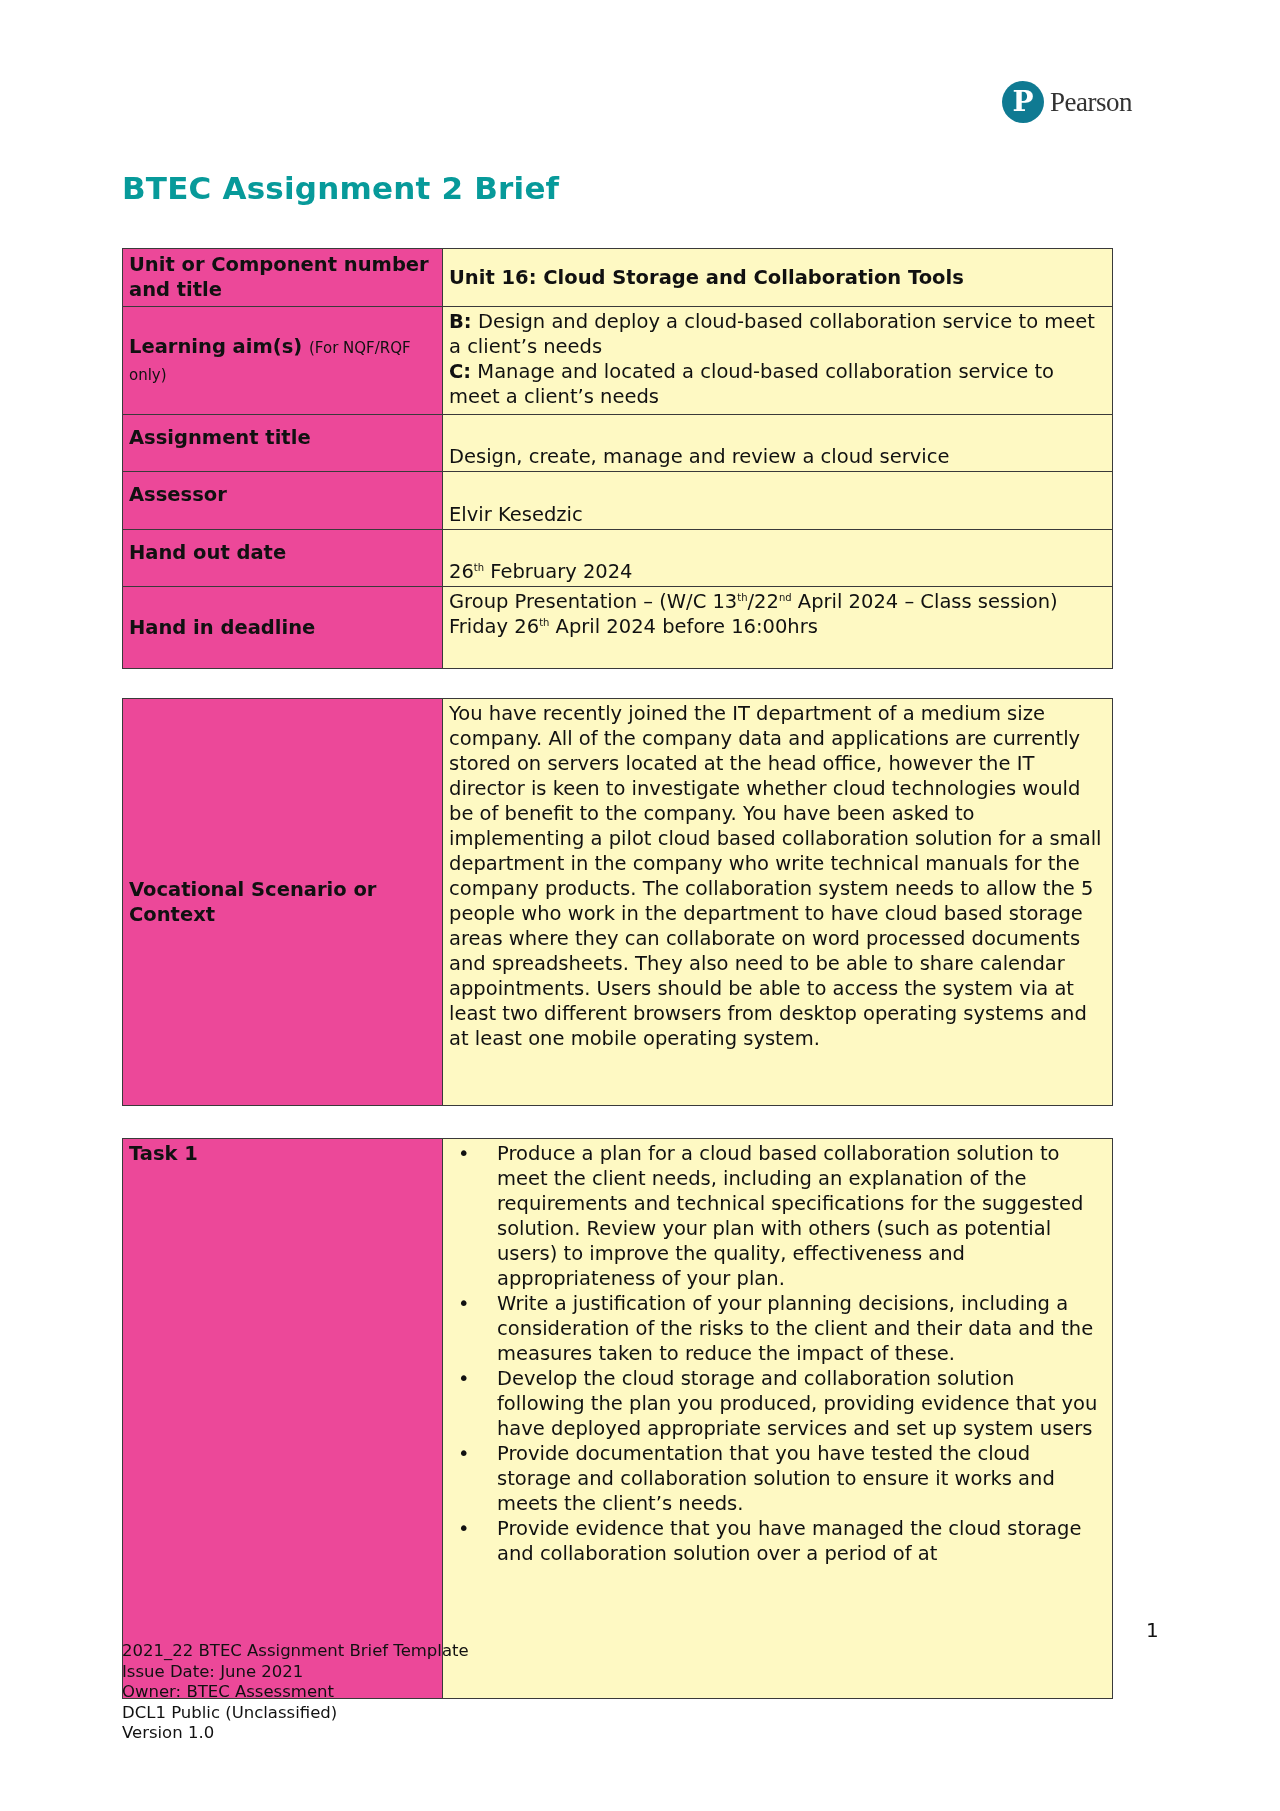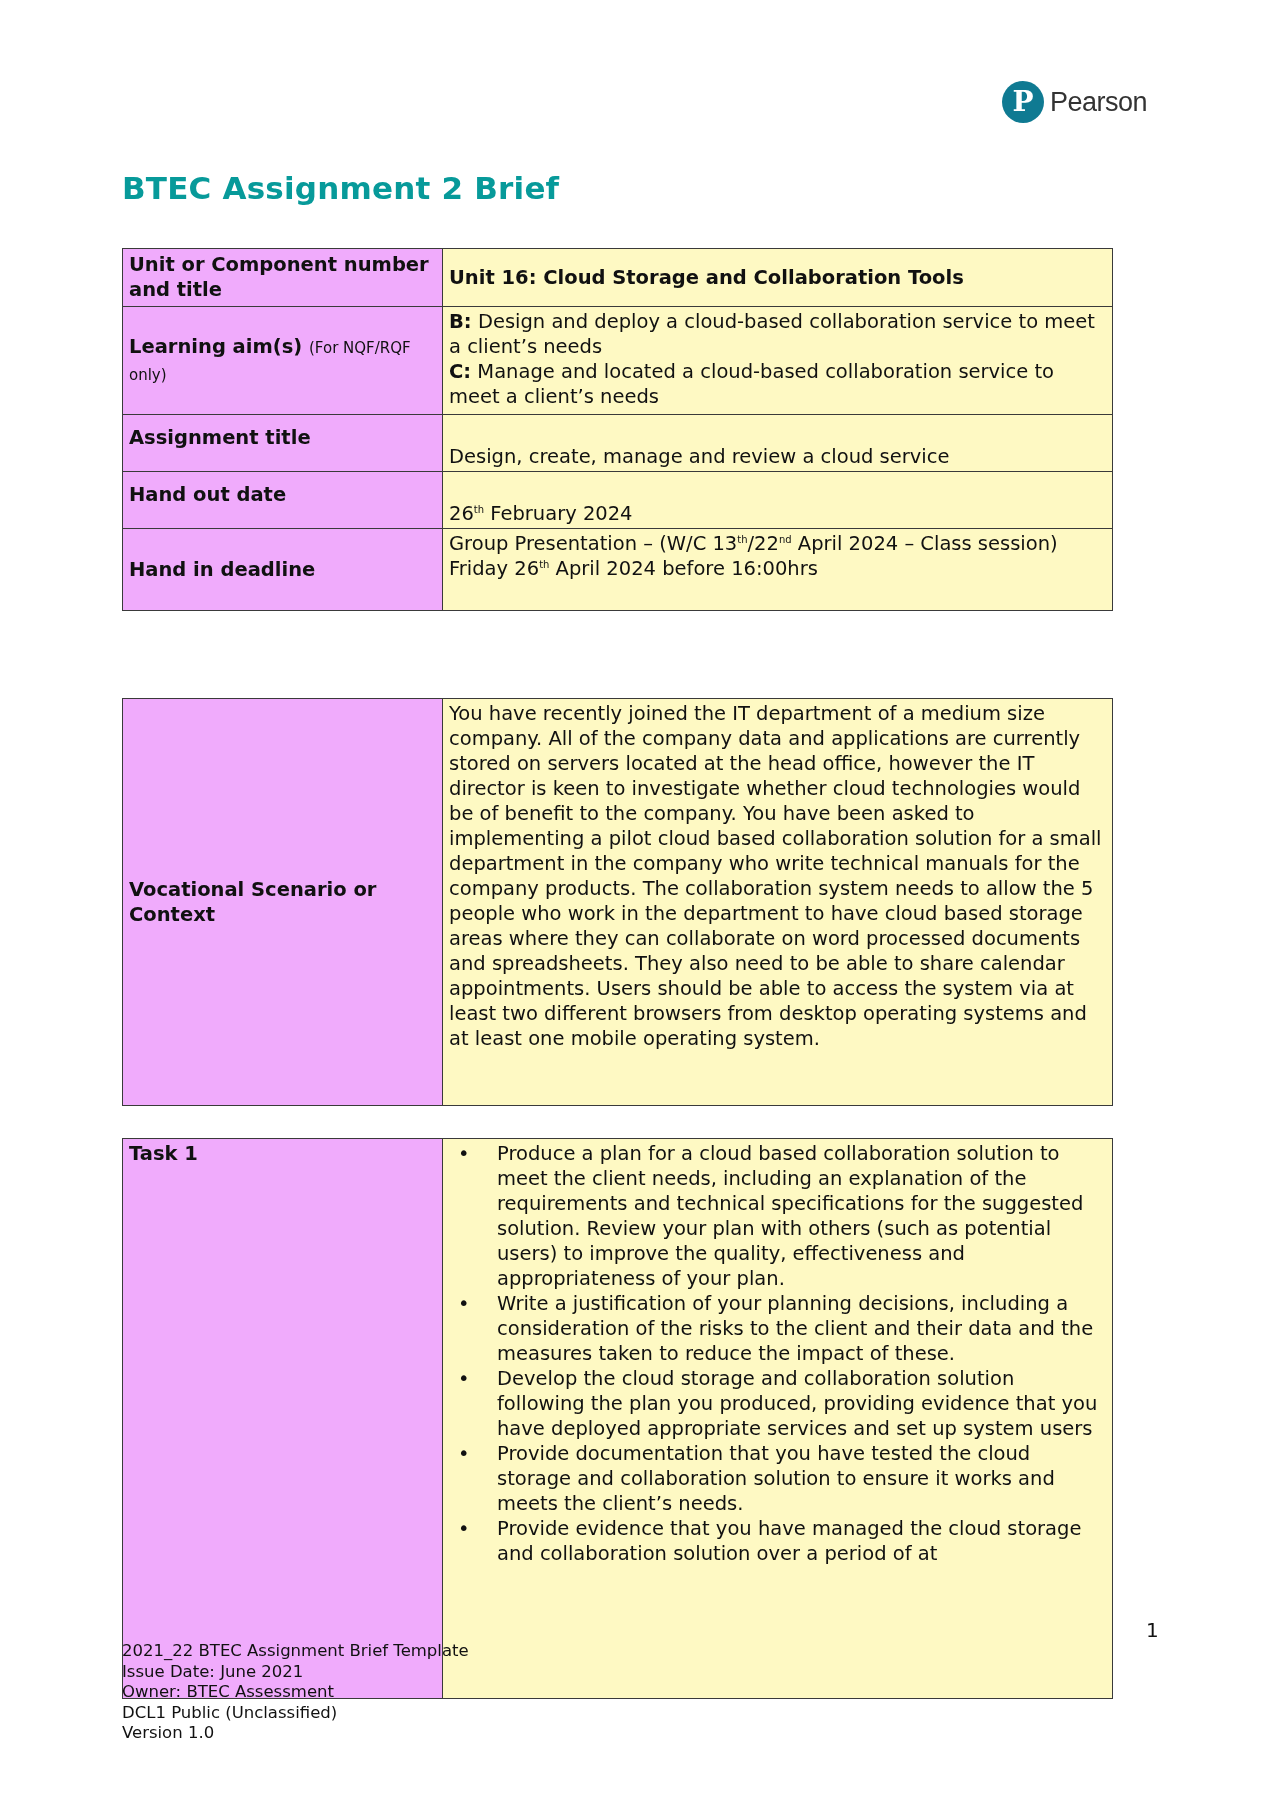--- a/index.html
+++ b/index.html
@@ -3,28 +3,28 @@
 <meta charset="utf-8">
 <style>
   html, body { margin: 0; padding: 0; background: #ffffff; }
   body { width: 1280px; height: 1811px; position: relative; overflow: hidden;
          font-family: "DejaVu Sans", sans-serif; color: #111; }
   .logo { position: absolute; left: 1002px; top: 78px; height: 48px; display: flex; align-items: center; }
   .logo-mark { width: 42px; height: 42px; border-radius: 50%; background: #0f7a92; position: relative; }
   .logo-mark .p { position: absolute; left: 0; top: 0; width: 42px; height: 42px; color: #fff;
                   font-family: "DejaVu Serif", serif; font-size: 28px; font-weight: bold;
                   line-height: 42px; text-align: center; }
-  .logo-text { margin-left: 6px; font-family: Liberation Sans, sans-serif; font-size: 27px; color: #333;
+  .logo-text { margin-left: 6px; font-family: Liberation Serif, serif; font-size: 27px; color: #333;
                letter-spacing: -0.5px; }
   .title { position: absolute; left: 122px; top: 170px; font-size: 31px; font-weight: bold;
            color: #079a9a; margin: 0; letter-spacing: 0.2px; text-align: center; }
   table { position: absolute; left: 122px; width: 991px; border-collapse: collapse;
           font-size: 19.5px; line-height: 25px; }
   td { border: 1.5px solid #3a3a3a; vertical-align: top; padding: 2px 6px 2px 6px; }
-  td.lab { width: 307px; background: #f0abfc; font-weight: bold; }
+  td.lab { width: 307px; background: #ec4899; font-weight: bold; }
   td.val { background: #fef9c3; }
   .small { font-size: 15px; font-weight: normal; }
   .vmid { vertical-align: middle; }
   .vbot { vertical-align: bottom; }
   sup { font-size: 10px; line-height: 0; vertical-align: super; }
   ul.tasks { margin: 0; padding: 0; list-style: none; }
   ul.tasks li { position: relative; padding-left: 48px; }
   ul.tasks li .bullet { position: absolute; left: 9px; top: 0; }
   .footer { position: absolute; left: 122px; top: 1641px; font-size: 16.5px; line-height: 20.5px; color: #111; }
   .pagenum { position: absolute; left: 1146px; top: 1618px; font-size: 20px; }
@@ -53,20 +53,24 @@
       <span class="small">(For NQF/RQF only)</span>
     </td>
     <td class="val">
       <div><b>B:</b> <span>Design and deploy a cloud-based collaboration service to meet a client’s needs</span></div>
       <div><b>C:</b> <span>Manage and located a cloud-based collaboration service to meet a client’s needs</span></div>
     </td>
   </tr>
   <tr style="height:57px;">
     <td class="lab" style="padding-top:10px;">Assignment title</td>
     <td class="val vbot">Design, create, manage and review a cloud service</td>
+  </tr>
+  <tr style="height:58px;">
+    <td class="lab" style="padding-top:10px;">Assessor</td>
+    <td class="val vbot">Elvir Kesedzic</td>
   </tr>
   <tr style="height:57px;">
     <td class="lab" style="padding-top:10px;">Hand out date</td>
     <td class="val vbot"><span>26</span><sup>th</sup> <span>February 2024</span></td>
   </tr>
   <tr style="height:82px;">
     <td class="lab vmid">Hand in deadline</td>
     <td class="val">
       <div><span>Group Presentation – (W/C 13</span><sup>th</sup><span>/22</span><sup>nd</sup><span> April 2024 – Class session)</span></div>
       <div><span>Friday 26</span><sup>th</sup><span> April 2024 before 16:00hrs</span></div>

